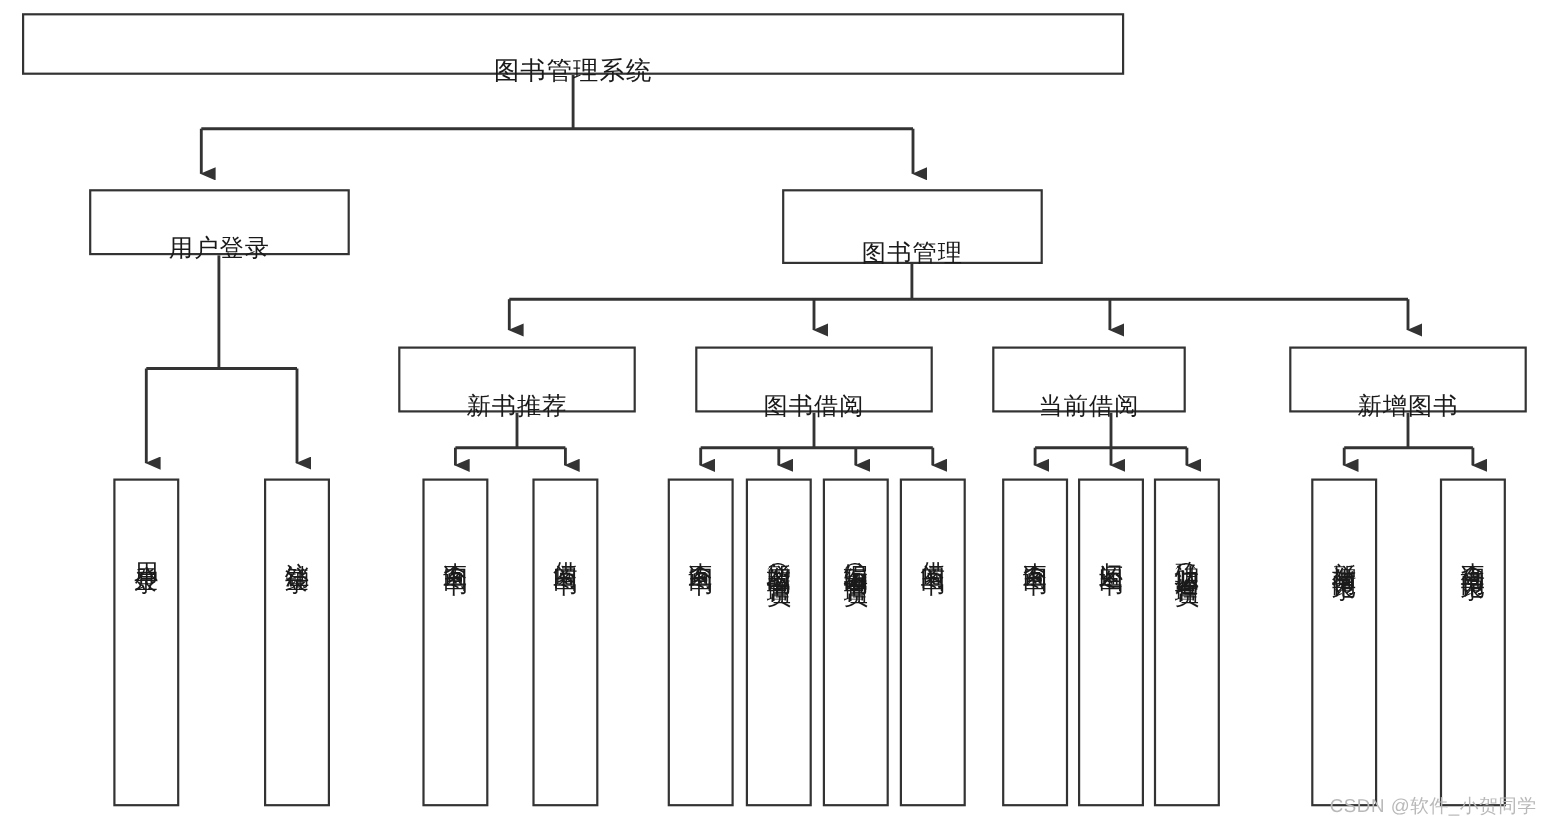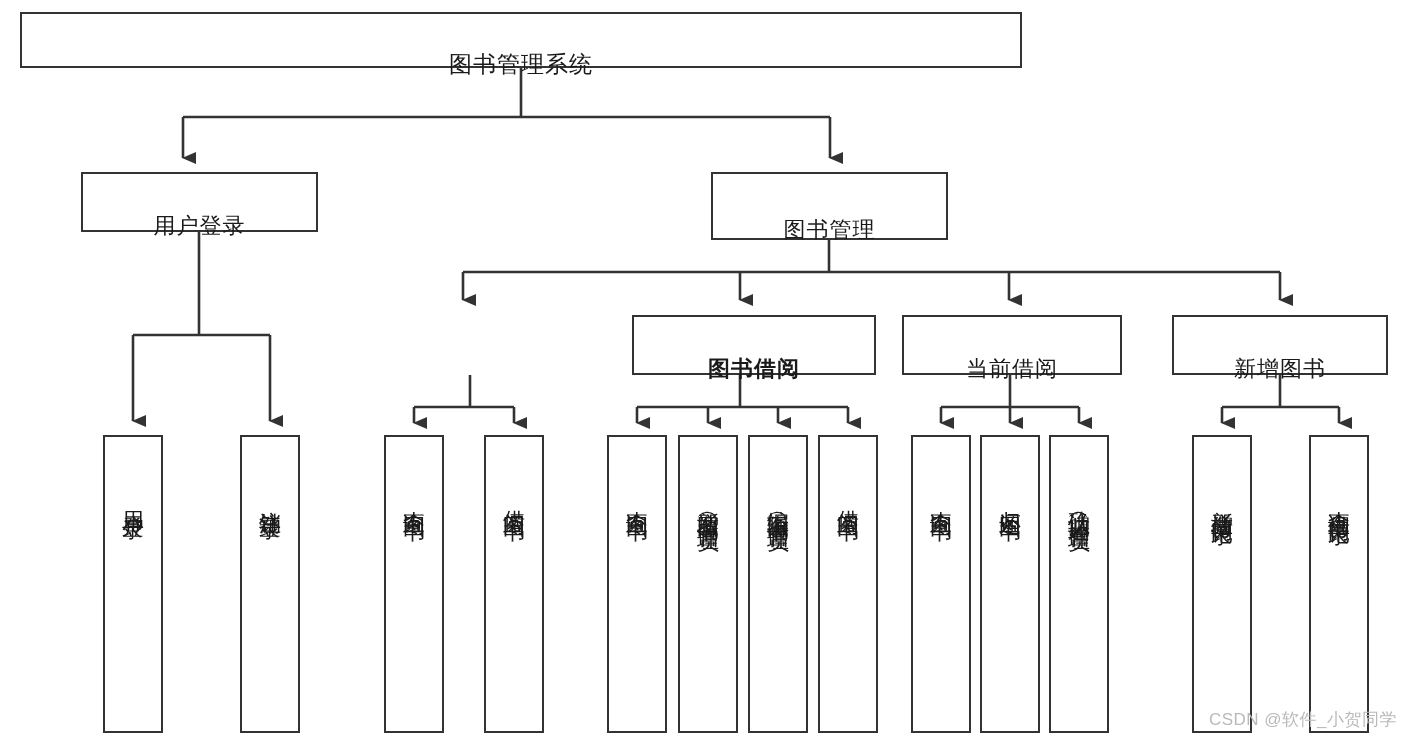--- a/index.html
+++ b/index.html
@@ -56,21 +56,21 @@
     font-size: 22px;
     letter-spacing: 3px;
     line-height: 1;
   }
   .node.root .label {
     font-size: 23px;
   }
   .watermark {
     position: absolute;
     right: 8px;
-    bottom: 16px;
+    bottom: 3px;
     font-size: 17px;
     color: #b9b9b9;
     white-space: nowrap;
     letter-spacing: 0.5px;
     margin-left: 28px;
   }
 </style>
 </head>
 <body>
 
@@ -131,24 +131,27 @@
     <span class="label">图书管理系统</span>
   </div>
 
   <div class="node horiz" style="left:81px; top:172px; width:237px; height:60px;">
     <span class="label">用户登录</span>
   </div>
   <div class="node horiz" style="left:711px; top:172px; width:237px; height:68px;">
     <span class="label">图书管理</span>
   </div>
 
-  <div class="node horiz" style="left:632px; top:315px; width:244px; height:60px;font-weight:bold;">
+  <div class="node horiz" style="left:362px; top:315px; width:216px; height:60px;">
+    <span class="label">新书推荐</span>
+  </div>
+  <div class="node horiz" style="left:632px; top:315px; width:216px; height:60px;">
     <span class="label">图书借阅</span>
   </div>
-  <div class="node horiz" style="left:902px; top:315px; width:220px; height:60px;">
+  <div class="node horiz" style="left:902px; top:315px; width:176px; height:60px;">
     <span class="label">当前借阅</span>
   </div>
   <div class="node horiz" style="left:1172px; top:315px; width:216px; height:60px;">
     <span class="label">新增图书</span>
   </div>
 
   <div class="node vert" style="left:103px; top:435px; width:60px; height:298px;">
     <span class="label">用户登录</span>
   </div>
   <div class="node vert" style="left:240px; top:435px; width:60px; height:298px;">

